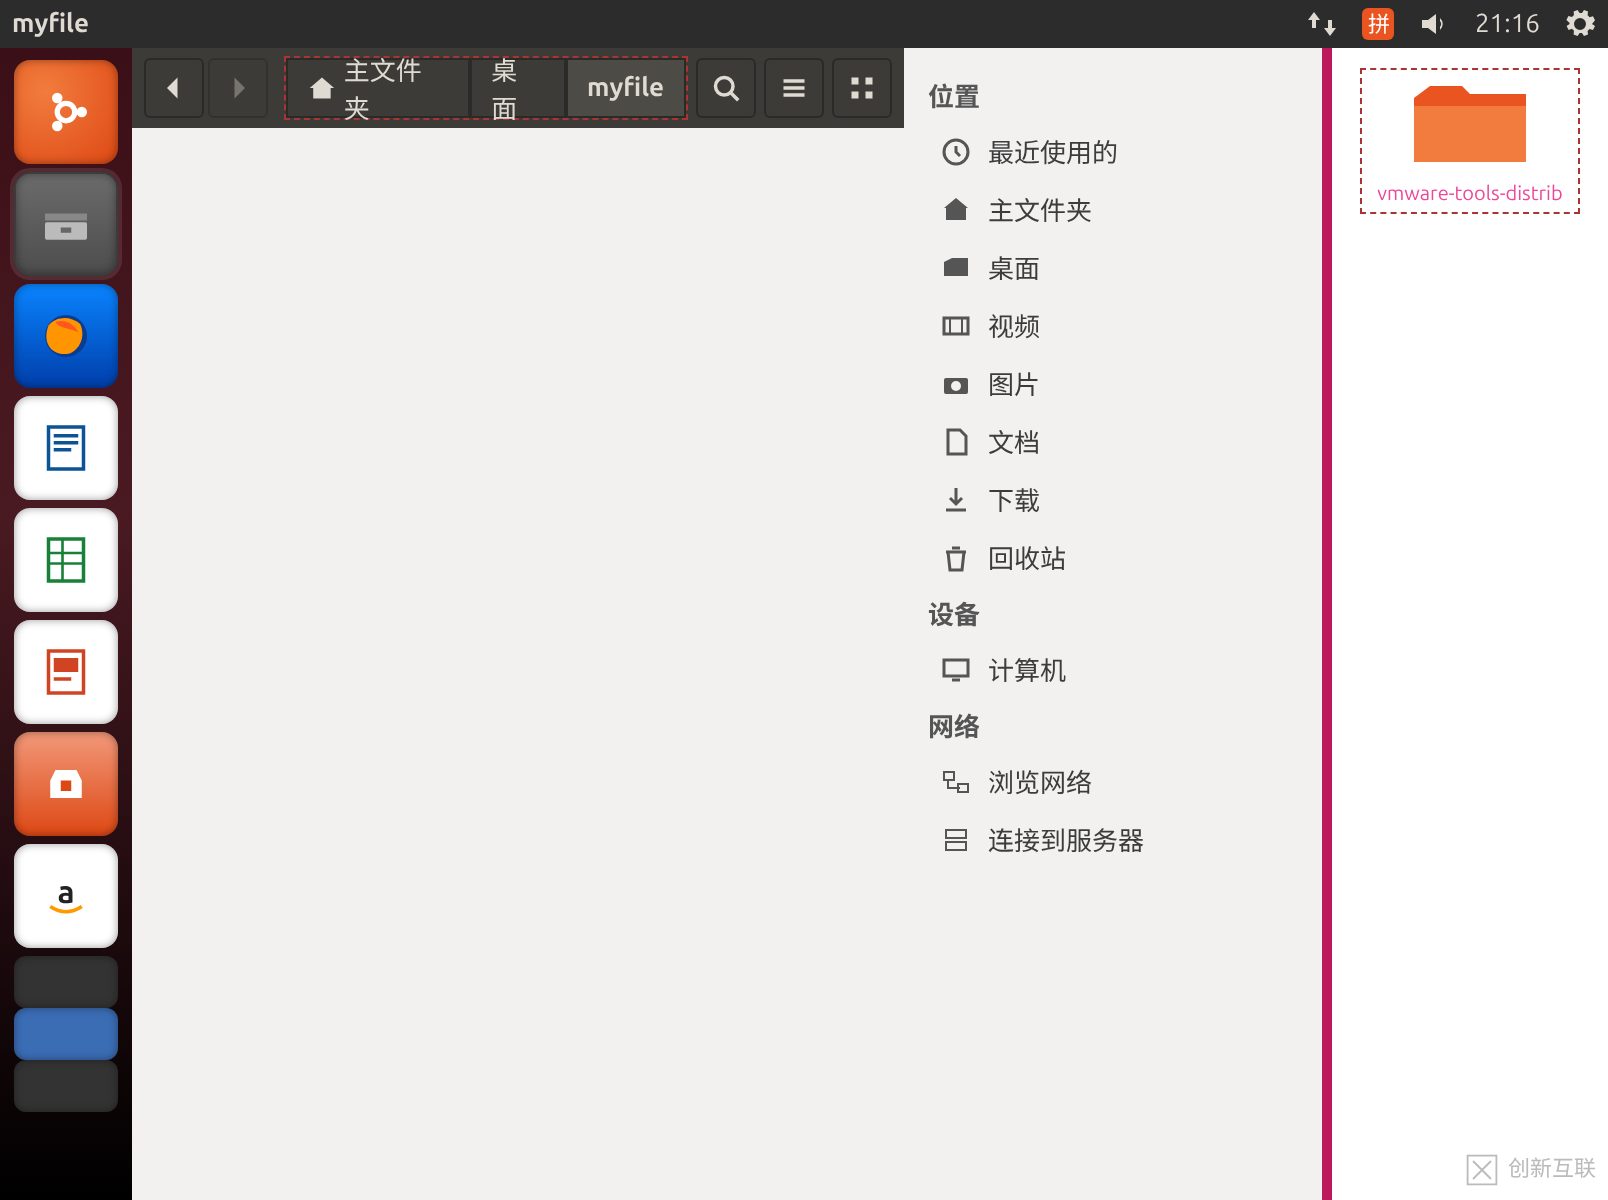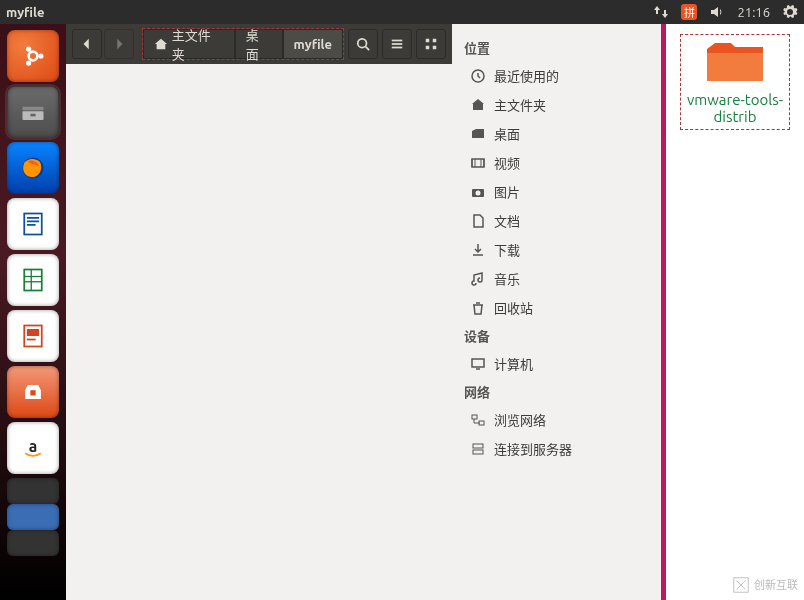--- a/index.html
+++ b/index.html
@@ -41,21 +41,21 @@
 
 .content{flex:1;display:flex;background:#fff;}
 .sidebar{width:214px;background:#f2f1f0;border-right:5px solid #be185d;padding:10px 0;font-size:13px;color:#3c3c3c;overflow:auto;}
 .sidebar-section{font-weight:bold;padding:4px 12px;color:#555;}
 .sidebar-item{display:flex;align-items:center;gap:8px;padding:5px 12px 5px 18px;cursor:pointer;}
 .sidebar-item svg{width:16px;height:16px;fill:#555;}
 .sidebar-item .spacer{flex:1;}
 .eject{width:14px;height:14px;fill:#555;}
 
 .file-area{flex:1;padding:10px 14px;position:relative;}
-.file-item{width:110px;text-align:center;border:1px dashed #a33;padding:4px;font-size:15px;color:#15803d;}
+.file-item{width:110px;text-align:center;border:1px dashed #a33;padding:4px;font-size:10px;color:#ec4899;}
 .folder-icon{width:64px;height:48px;margin:0 auto 4px;display:block;}
 
 .watermark{position:absolute;right:6px;bottom:6px;font-size:11px;color:#bbb;display:flex;align-items:flex-start;gap:4px;}
 </style>
 </head>
 <body>
 
 <div class="topbar">
   <span class="topbar-title">myfile</span>
   <div class="topbar-right">
@@ -242,26 +242,20 @@
             <span>文档</span>
           </div>
         <div class="sidebar-item">
             <svg viewBox="0 0 16 16">
               <path d="M8 2v8m-3-3l3 3 3-3M3 13h10" stroke="#555" stroke-width="1.5" fill="none"></path>
             </svg>
             <span>下载</span>
           </div>
         <div class="sidebar-item">
             <svg viewBox="0 0 16 16">
-              <path d="M6 12a2 2 0 11-2-2V4l8-2v7a2 2 0 11-2-2" fill="none" stroke="#555" stroke-width="1.5"></path>
-            </svg>
-            <span>音乐</span>
-          </div>
-        <div class="sidebar-item">
-            <svg viewBox="0 0 16 16">
               <path d="M4 5h8l-1 9H5zM3 5h10M6 3h4" stroke="#555" stroke-width="1.5" fill="none"></path>
             </svg>
             <span>回收站</span>
           </div>
 
         <div class="sidebar-section">设备</div>
         <div class="sidebar-item">
             <svg viewBox="0 0 16 16">
               <rect x="2" y="3" width="12" height="8" fill="none" stroke="#555" stroke-width="1.5"></rect>
               <path d="M6 13h4" stroke="#555" stroke-width="1.5"></path>

